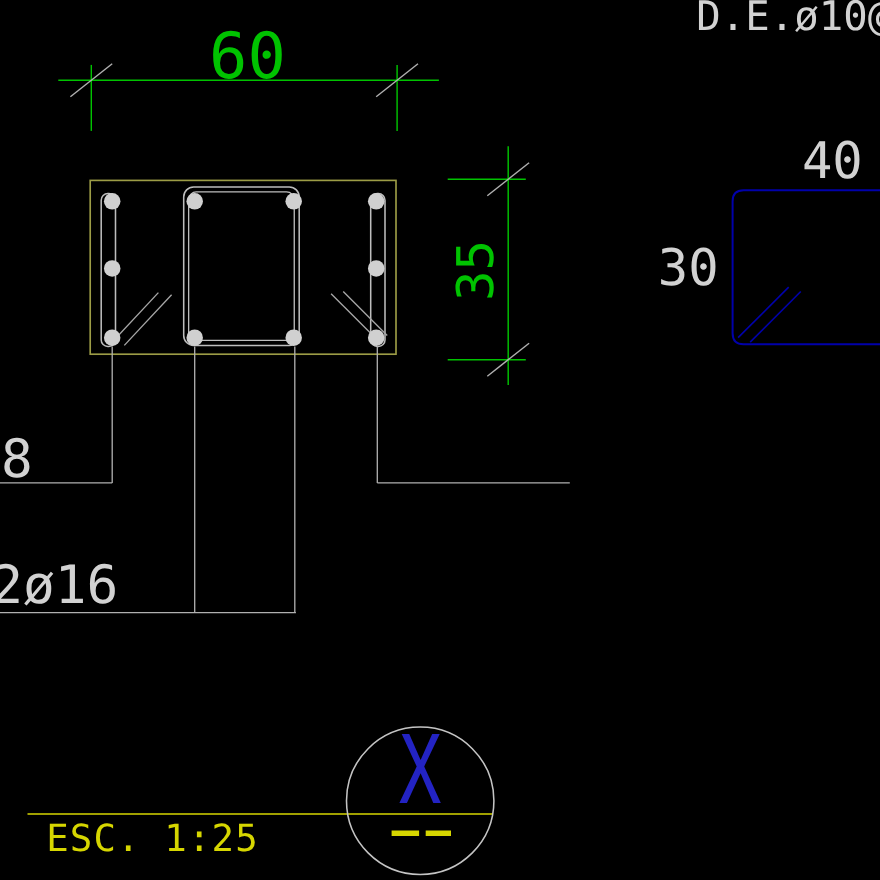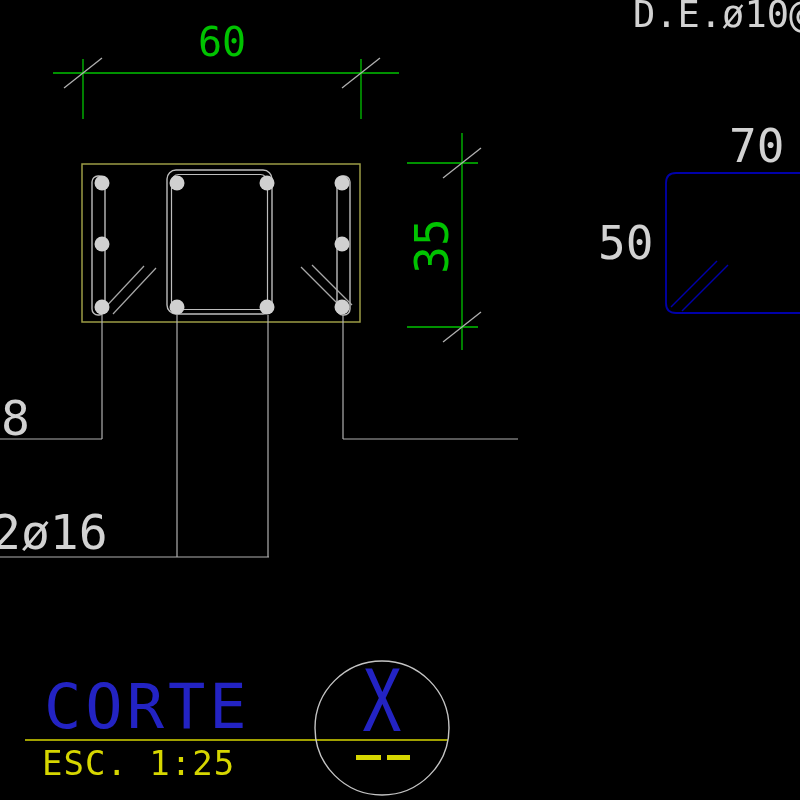--- a/index.html
+++ b/index.html
@@ -6,21 +6,21 @@
   #canvas{
     position:relative;width:800px;height:800px;background:#000;
     overflow:hidden;font-family:"DejaVu Sans Mono",monospace;
   }
   #canvas svg{position:absolute;left:0;top:0;}
   .txt{position:absolute;white-space:pre;line-height:1;}
   .green{color:#00c300;}
   .white{color:#d2d2d2;}
   .blue{color:#2323c3;}
   .yellow{color:#d6d600;}
-  .t-60{left:190px;top:22px;width:64px;text-align:center;font-size:40px;}
+  .t-60{left:190px;top:22px;width:64px;text-align:center;font-size:58px;}
   .t-35{left:394px;top:223px;width:76px;height:46px;text-align:center;font-size:46px;
         transform:rotate(-90deg);transform-origin:center;}
   .t-8{left:1px;top:394px;font-size:48px;}
   .t-2o16{left:-8px;top:508px;font-size:48px;}
   .t-3o18{left:394px;top:394px;font-size:48px;}
   .t-40{left:729px;top:123px;font-size:46px;}
   .t-30{left:598px;top:220px;font-size:46px;}
   .t-de{left:633px;top:-4px;font-size:37px;}
   .t-l{left:686px;top:51px;font-size:37px;}
   .t-corte{left:44px;top:676px;font-size:62px;letter-spacing:4px;}
@@ -106,22 +106,21 @@
     <circle cx="382" cy="728" r="67" fill="none" stroke="#c4c4c4" stroke-width="1.4"></circle>
   </svg>
 
   <div class="txt green t-60">60</div>
   <div class="txt green t-35">35</div>
 
   <div class="txt white t-8">8</div>
   <div class="txt white t-2o16">2ø16</div>
 
   <div class="txt white t-de">D.E.ø10@</div>
-  <div class="txt white t-40">70</div>
-  <div class="txt white t-30">50</div>
+  <div class="txt white t-40">40</div>
+  <div class="txt white t-30">30</div>
 
-  <div class="txt blue t-corte">CORTE</div>
   <div class="txt yellow t-esc">ESC. 1:25</div>
   <div class="txt blue t-x">X</div>
   <div class="dash dash1"></div>
   <div class="dash dash2"></div>
 
 </div>
 
 </body></html>

